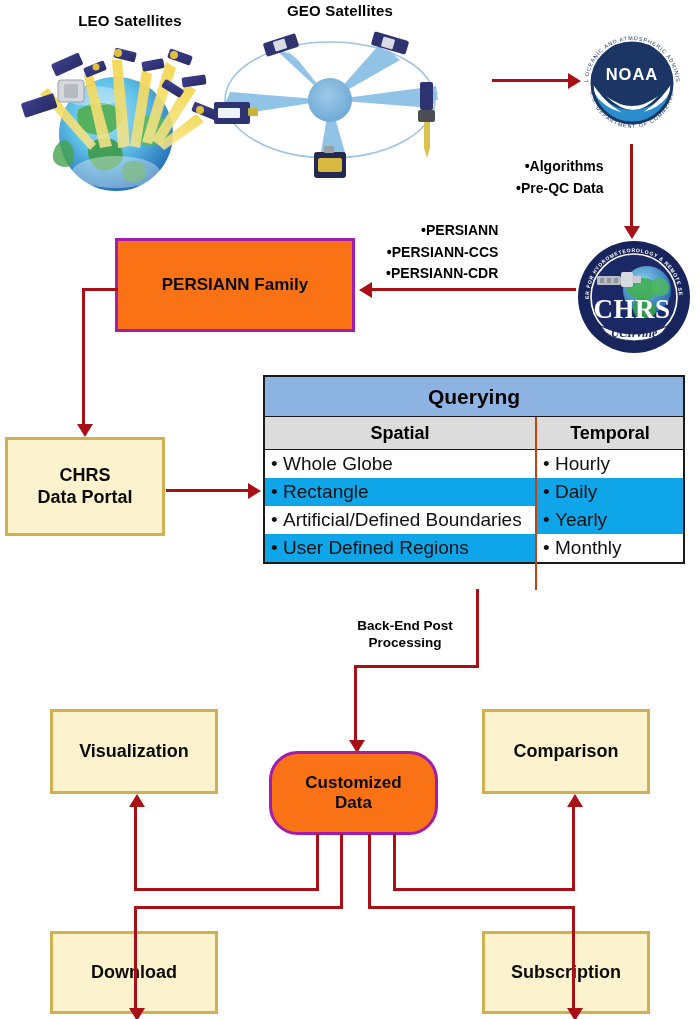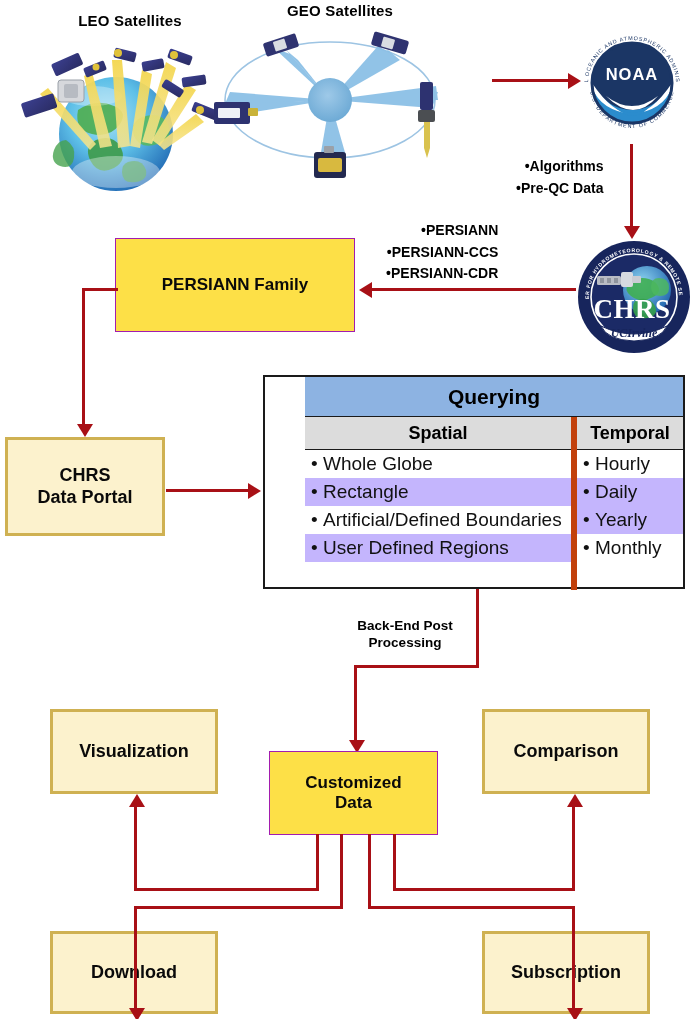--- a/index.html
+++ b/index.html
@@ -10,21 +10,21 @@
   .abs{position:absolute;}
 
   
   .sec-title{font-weight:bold;font-size:15px;color:#000;text-align:center;
              letter-spacing:.2px;}
 
   
   .box{position:absolute;box-sizing:border-box;display:flex;align-items:center;
        justify-content:center;text-align:center;font-weight:bold;color:#0a0a0a;
        line-height:1.18;}
-  .box-blue{background:#fde047;border:1px solid #a21caf;font-size:17px;}
+  .box-blue{background:#f97316;border:3px solid #a21caf;font-size:17px;}
   .box-gold{background:#fcf2cd;border:3px solid #cfb152;font-size:18px;}
 
   
   .ln{position:absolute;background:#a81016;}
   .lnh{height:3px;}
   .lnv{width:3px;}
   .arrow{position:absolute;width:0;height:0;}
   .ar-r{border-top:8px solid transparent;border-bottom:8px solid transparent;
         border-left:13px solid #a81016;}
   .ar-l{border-top:8px solid transparent;border-bottom:8px solid transparent;
@@ -39,28 +39,28 @@
          line-height:1.55;text-align:right;}
   .blist div{white-space:nowrap;}
   .blist div:before{content:"\2022";display:inline-block;width:16px;}
 
   
   .qtable{position:absolute;border:2px solid #1a1a1a;box-sizing:border-box;
           background:#fff;}
   .qhead{background:#8db3e2;text-align:center;font-weight:bold;font-size:21px;
          color:#000;border-bottom:1px solid #1a1a1a;box-sizing:border-box;}
   .qcols{display:flex;width:100%;box-sizing:border-box;}
-  .qcol-l{width:272px;box-sizing:border-box;border-right:6px solid #c2410c;}
+  .qcol-l{width:272px;box-sizing:border-box;border-right:2px solid #c2410c;}
   .qcol-r{flex:1;box-sizing:border-box;}
   .qsub{background:#dcdcdc;text-align:center;font-weight:bold;font-size:18px;
         color:#000;border-bottom:1px solid #1a1a1a;box-sizing:border-box;
         height:33px;line-height:33px;}
   .qrow{height:28px;line-height:28px;font-size:19px;color:#111;
         padding-left:6px;box-sizing:border-box;white-space:nowrap;}
-  .qrow.alt{background:#c4b5fd;}
+  .qrow.alt{background:#0ea5e9;}
   .qrow.empty{color:transparent;}
   .qrow:before{content:"\2022";display:inline-block;width:12px;}
   .qrow.empty:before{content:"";}
 
   
   .belabel{position:absolute;text-align:center;font-weight:bold;font-size:13.5px;
            color:#000;line-height:1.25;}
 
   
   .noaa{position:absolute;}
@@ -267,21 +267,21 @@
   <div class="box box-gold" style="left:5px;top:437px;width:160px;height:99px;">
     <div>
       <div>CHRS</div>
       <div>Data Portal</div>
     </div>
   </div>
 
   <div class="ln lnh" style="left:166px;top:489px;width:84px;"></div>
   <div class="arrow ar-r" style="left:248px;top:482.5px;"></div>
 
-  <div class="qtable" style="left:263px;top:375px;width:422px;height:214px;padding-left:40px;">
+  <div class="qtable" style="left:263px;top:375px;width:422px;height:189px;">
     <div class="qhead" style="height:40px;line-height:40px;">Querying</div>
     <div class="qcols">
       <div class="qcol-l">
         <div class="qsub">Spatial</div>
         <div class="qrow">Whole Globe</div>
         <div class="qrow alt">Rectangle</div>
         <div class="qrow">Artificial/Defined Boundaries</div>
         <div class="qrow alt">User Defined Regions</div>
         <div class="qrow empty"></div>
       </div>
@@ -305,21 +305,21 @@
   </div>
 
   <div class="box box-gold" style="left:50px;top:709px;width:168px;height:85px;">
     <span>Visualization</span>
   </div>
 
   <div class="box box-gold" style="left:482px;top:709px;width:168px;height:85px;">
     <span>Comparison</span>
   </div>
 
-  <div class="box box-blue" style="left:269px;top:751px;width:169px;height:84px;">
+  <div class="box box-blue" style="left:269px;top:751px;width:169px;height:84px;border-radius:29px;">
     <div>
       <div>Customized</div>
       <div>Data</div>
     </div>
   </div>
 
   <div class="box box-gold" style="left:50px;top:931px;width:168px;height:83px;">
     <span>Download</span>
   </div>
 

